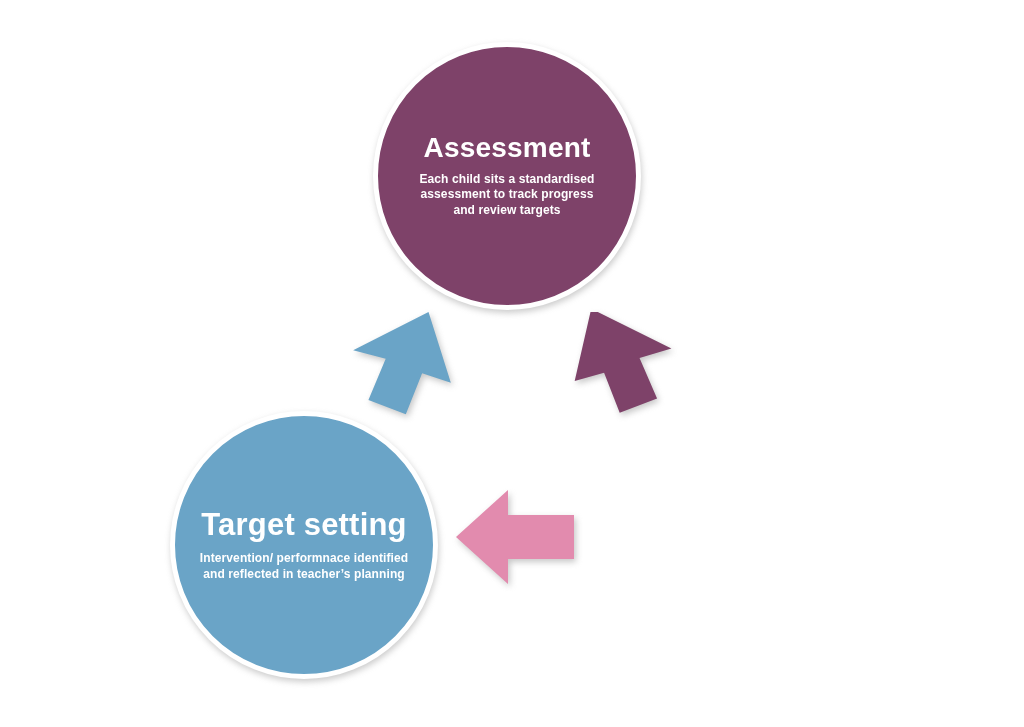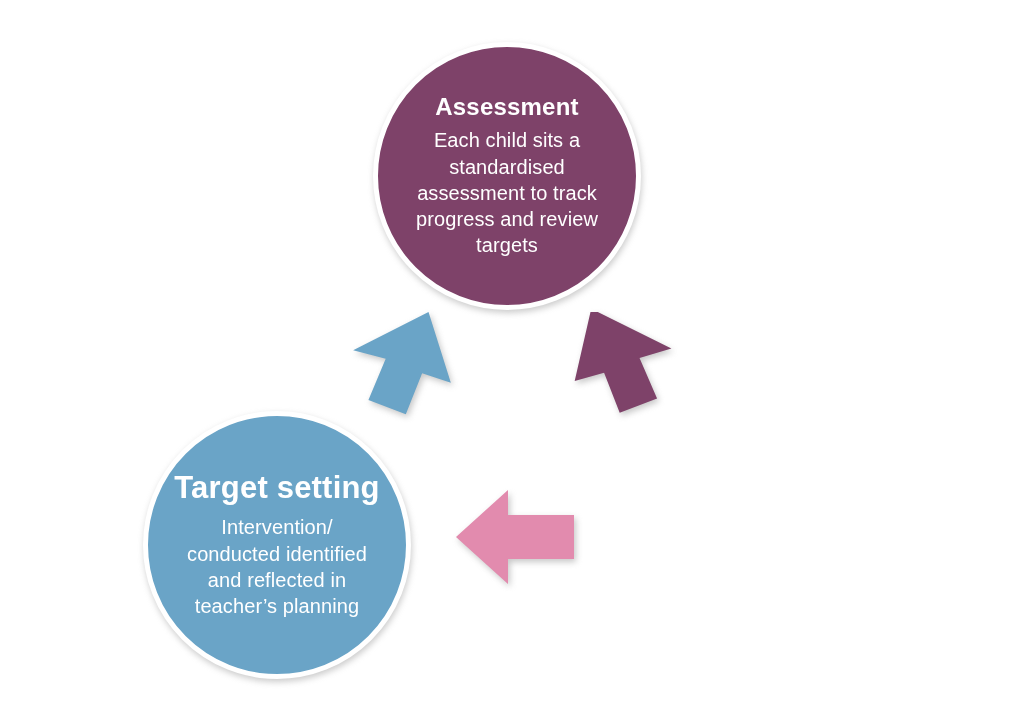--- a/index.html
+++ b/index.html
@@ -39,45 +39,45 @@
     filter: drop-shadow(1px 3px 3px rgba(120,120,120,0.38));
   }
   .node .title {
     font-size: 31px;
     font-weight: bold;
     line-height: 1.08;
     letter-spacing: 0.2px;
     margin-bottom: 6px;
   }
   .node .body {
-    font-size: 20px;
-    font-weight: normal;
+    font-size: 12px;
+    font-weight: bold;
     line-height: 1.31;
     letter-spacing: 0.1px;
     max-width: 215px;
   }
 
   #node-assessment {
     left: 373px;
     top: 42px;
     background: #7e4269;
   }
-  #node-assessment .title { font-size: 24px; margin-bottom: 8px; }
+  #node-assessment .title { font-size: 28px; margin-bottom: 8px; }
   #node-assessment .body { max-width: 195px; }
 
   #node-meeting {
     left: 577px;
     top: 399px;
     background: #e28bae;
   }
   #node-meeting .title { margin-bottom: 4px; }
   #node-meeting .body { max-width: 232px; }
 
   #node-target {
-    left: 143px;
+    left: 170px;
     top: 411px;
     background: #6aa4c7;
   }
   #node-target .title { margin-bottom: 10px; }
   #node-target .body { max-width: 210px; }
 
   
   .arrow {
     position: absolute;
     filter: drop-shadow(2px 3px 3px rgba(130,130,130,0.45));
@@ -92,21 +92,21 @@
 <div id="canvas">
 
   <div class="node" id="node-assessment" style="background: rgb(126, 66, 105);">
     <div class="title">Assessment</div>
     <div class="body">Each child sits a standardised assessment to track progress and review targets</div>
   </div>
 
 
   <div class="node" id="node-target" style="background: rgb(106, 164, 199);">
     <div class="title">Target setting</div>
-    <div class="body">Intervention/ conducted identified and reflected in teacher’s planning</div>
+    <div class="body">Intervention/ performnace identified and reflected in teacher’s planning</div>
   </div>
 
   <svg class="arrow" id="arrow-target-to-assessment" width="120" height="105" viewBox="0 0 120 105">
     <polygon points="95,8 97,82 72,65 45,100 13,76 41,41 12,24" fill="#6aa4c7" transform="rotate(-16 60 52)"></polygon>
   </svg>
 
   <svg class="arrow" id="arrow-assessment-to-meeting" width="120" height="105" viewBox="0 0 120 105">
     <polygon points="20,6 24,80 50,64 76,98 108,74 80,40 108,22" fill="#7e4269" transform="rotate(16 60 52)"></polygon>
   </svg>
 

